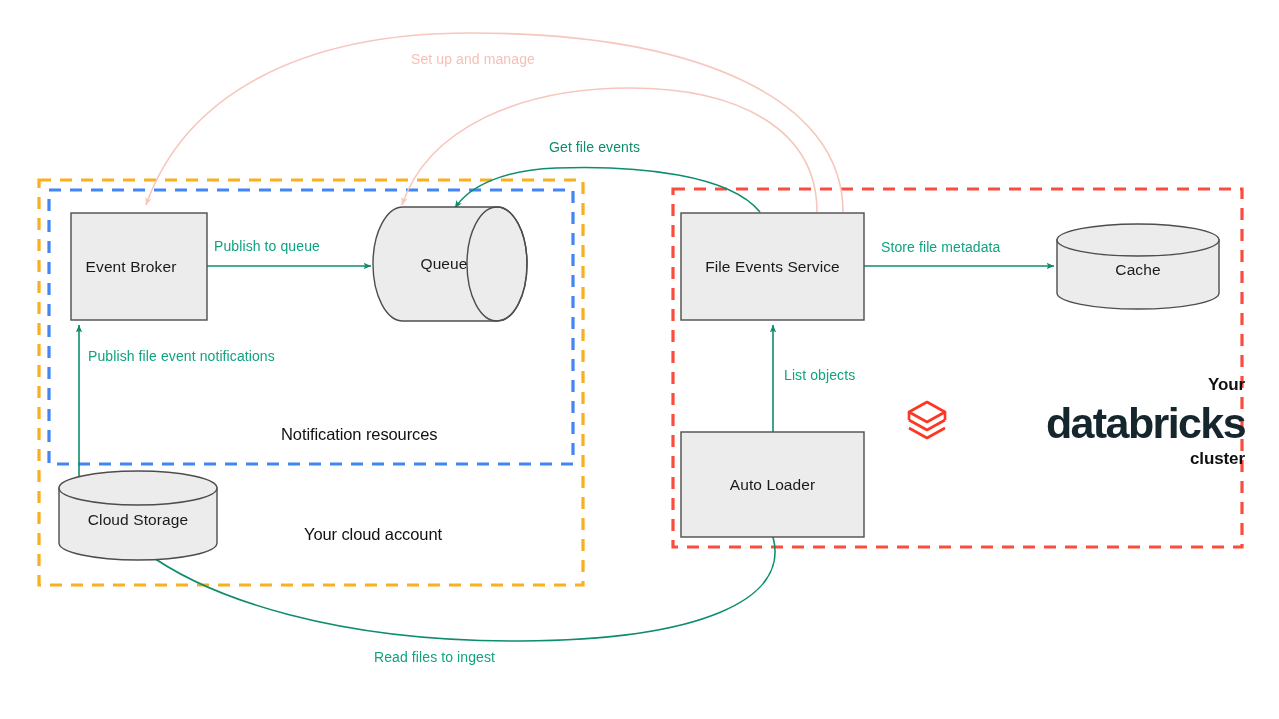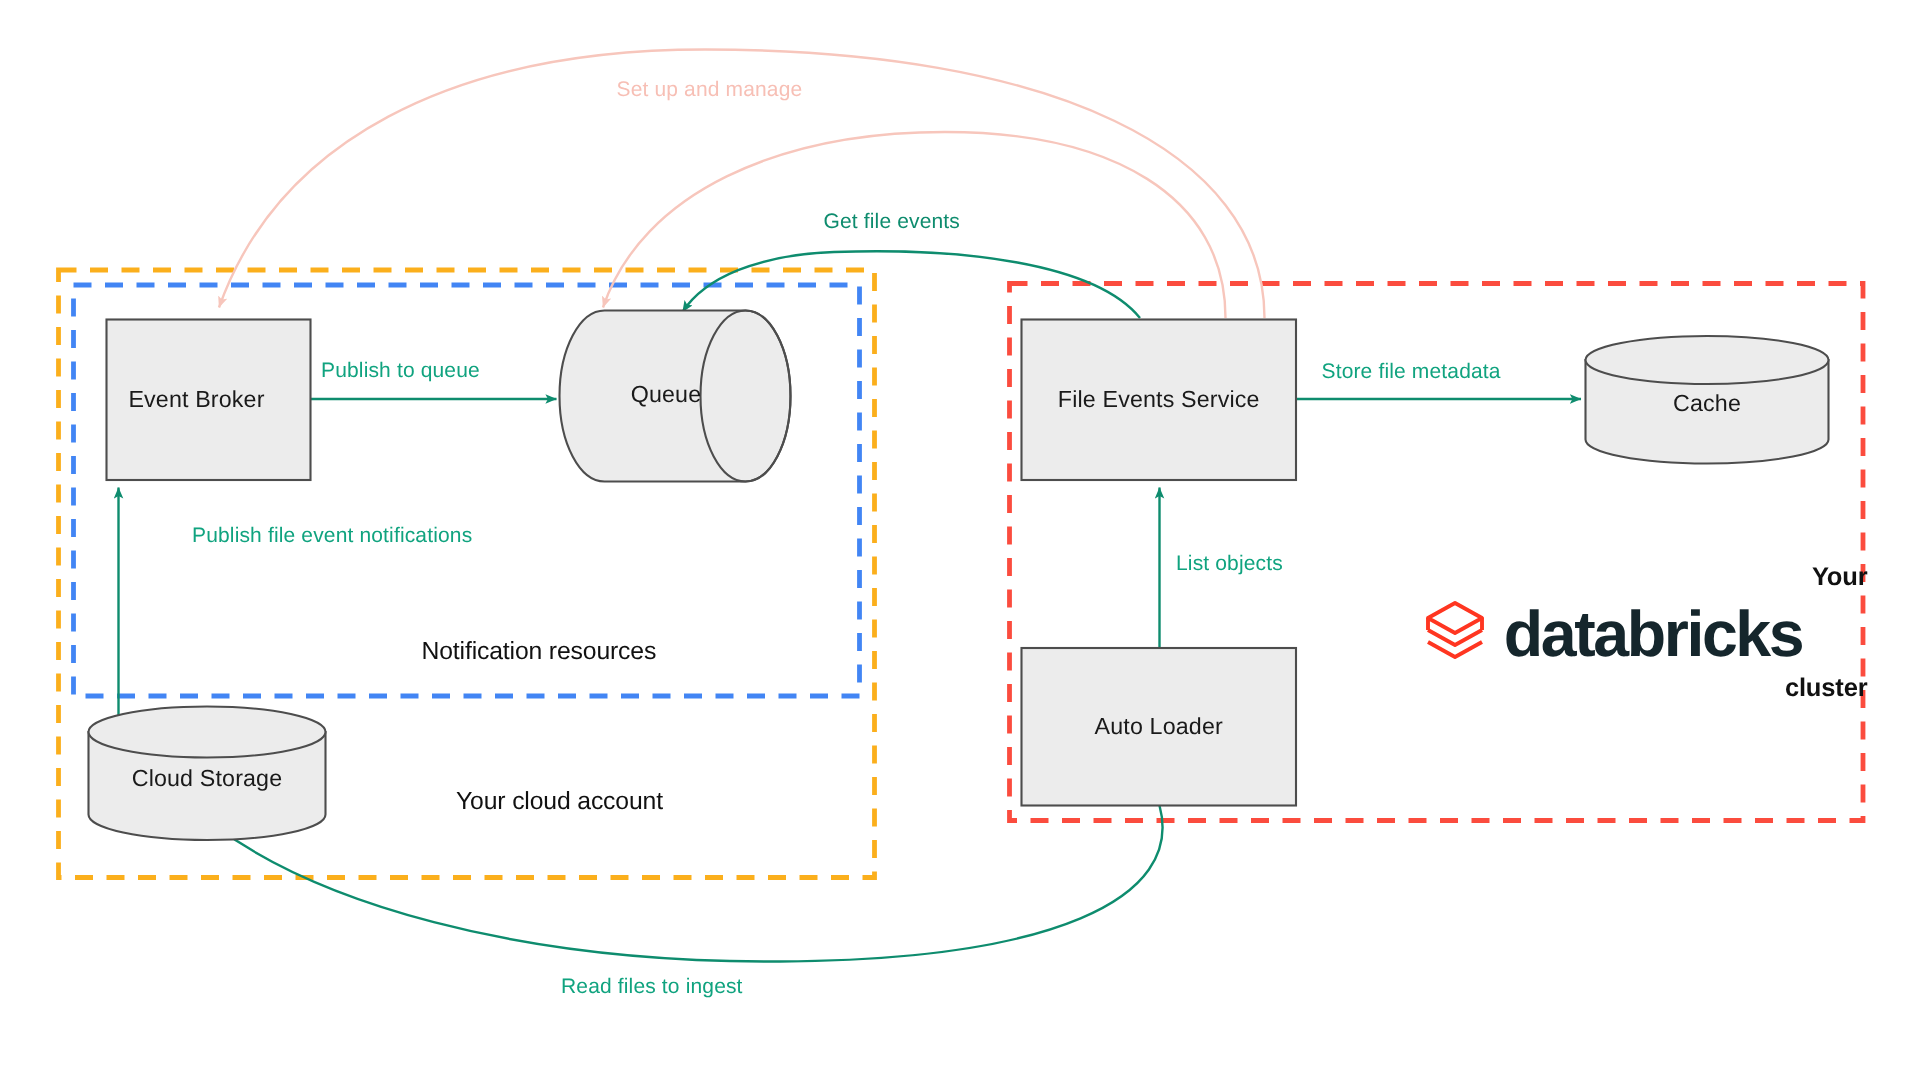--- a/index.html
+++ b/index.html
@@ -68,21 +68,21 @@
     font-size: 17px;
     font-weight: bold;
     color: #111111;
     letter-spacing: -0.1px;
     font-family: "Liberation Sans", sans-serif;
     text-align: right;
   }
   .brand-logo-row {
     display: flex;
     align-items: center;
-    justify-content: center;
+    justify-content: space-between;
     gap: 10px;
     margin: 4px 0 2px 0;
   }
   .brand-wordmark {
     font-size: 43px;
     font-weight: bold;
     color: #15262C;
     letter-spacing: -1.6px;
     line-height: 1;
     font-family: "Liberation Sans", sans-serif;
@@ -158,21 +158,21 @@
   <div class="node-label" style="left:59px; top:492px; width:158px; height:56px;">Cloud Storage</div>
 
   <div class="node-label" style="left:681px; top:432px; width:183px; height:105px;">Auto Loader</div>
 
   <div class="node-label" style="left:681px; top:213px; width:183px; height:107px;">File Events Service</div>
 
   <div class="node-label" style="left:1057px; top:244px; width:162px; height:52px;">Cache</div>
 
   <div class="edge-label green" style="left:214px; top:238px;">Publish to queue</div>
 
-  <div class="edge-label green" style="left:88px; top:348px;margin-left:40px;">Publish file event notifications</div>
+  <div class="edge-label green" style="left:88px; top:348px;">Publish file event notifications</div>
 
   <div class="edge-label green-dark" style="left:549px; top:139px;">Get file events</div>
 
   <div class="edge-label green" style="left:881px; top:239px;">Store file metadata</div>
 
   <div class="edge-label green" style="left:784px; top:367px;text-align:right;">List objects</div>
 
   <div class="edge-label green" style="left:374px; top:649px;">Read files to ingest</div>
 
   <div class="edge-label pink" style="left:411px; top:51px;">Set up and manage</div>

